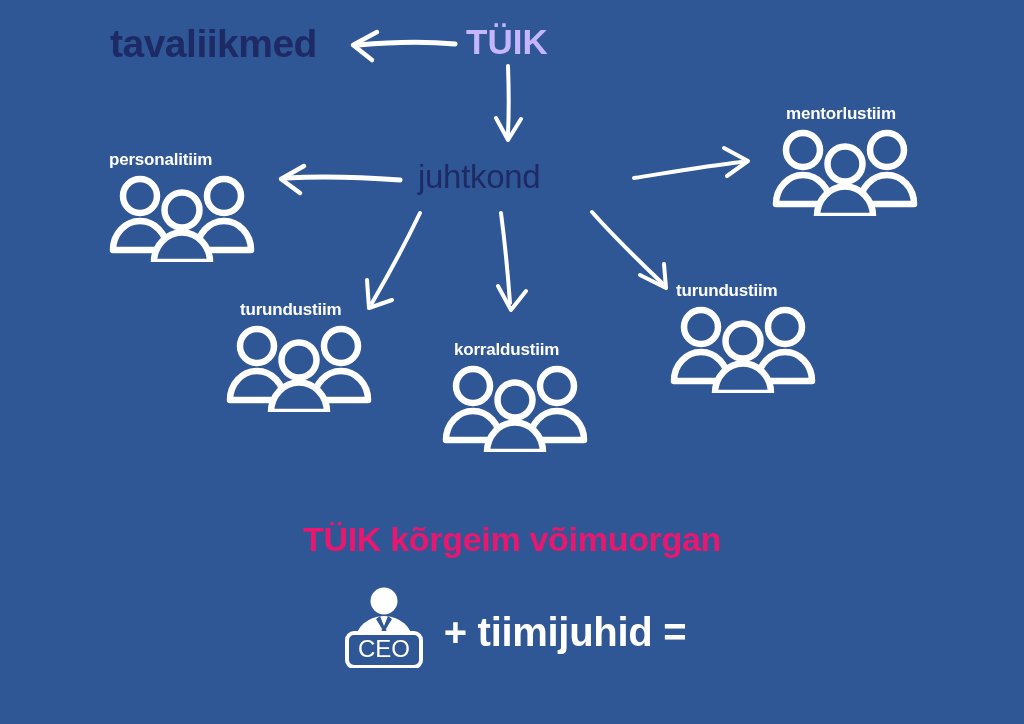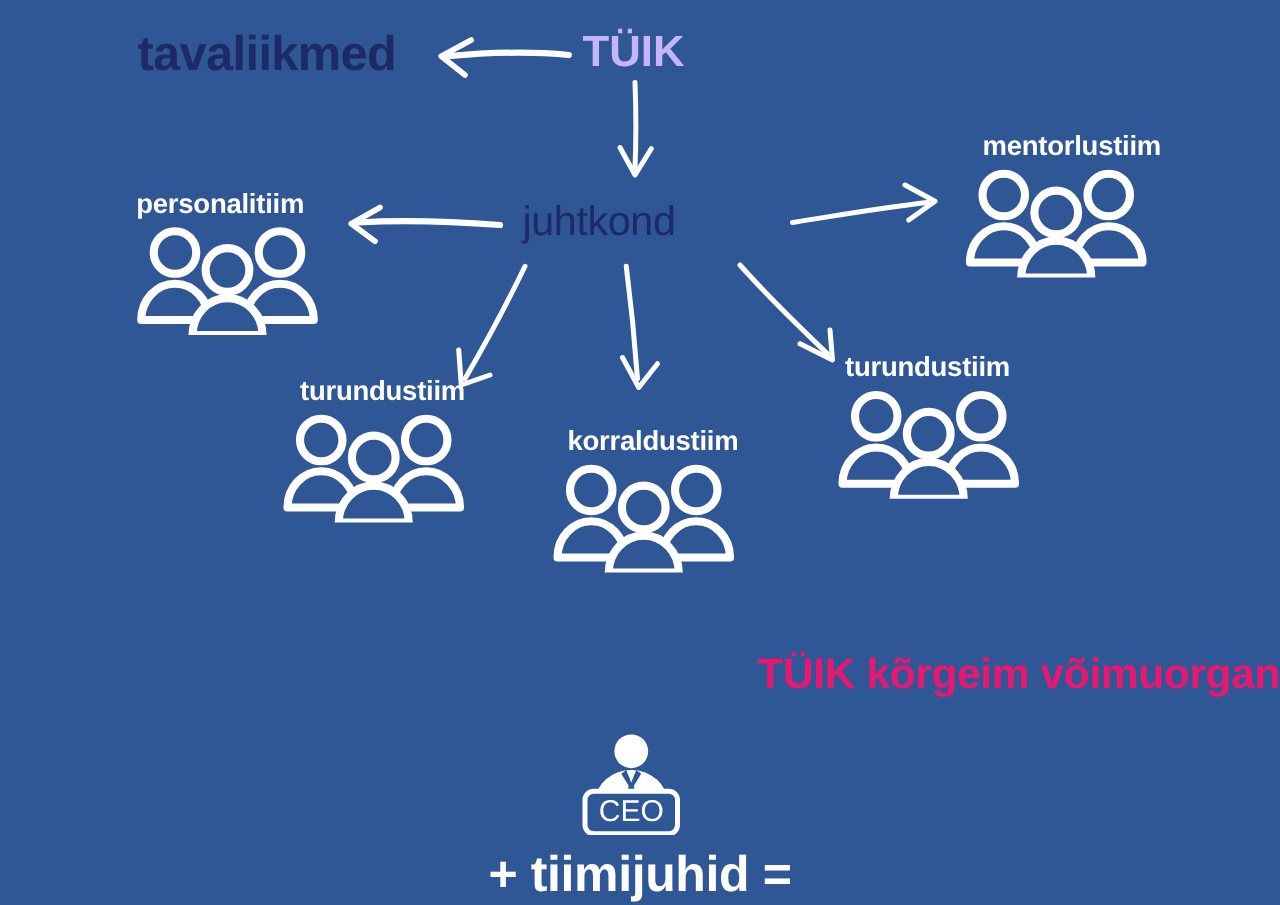--- a/index.html
+++ b/index.html
@@ -30,49 +30,48 @@
   .txt-juhtkond{
     left:418px;top:158px;
     font-size:33px;font-weight:normal;
     color:#1d2a66;letter-spacing:-0.3px;
     white-space:nowrap;
   }
 
   
   .team{position:absolute;}
   .team-label{
-    color:#ffffff;font-size:22px;font-weight:bold;
+    color:#ffffff;font-size:17px;font-weight:bold;
     letter-spacing:-0.2px;white-space:nowrap;
     text-align:left;
   }
   .team-icon{display:block;}
 
   .team-partnerlustiim{left:107px;top:150px;}
   .team-partnerlustiim .team-label{margin-left:2px;}
   .team-mentorlustiim{left:770px;top:104px;}
   .team-mentorlustiim .team-label{margin-left:16px;}
   .team-turundustiim{left:224px;top:300px;}
   .team-turundustiim .team-label{margin-left:16px;}
   .team-korraldustiim{left:440px;top:340px;}
   .team-korraldustiim .team-label{margin-left:14px;}
   .team-personalitiim{left:668px;top:281px;}
   .team-personalitiim .team-label{margin-left:8px;}
 
   
   .txt-supreme{
     left:0;right:0;top:520px;
-    text-align:right;
+    text-align:center;
     font-size:34px;font-weight:bold;
     color:#e8176f;letter-spacing:-0.3px;
   }
   .bottom-row{
     position:absolute;left:0;right:0;top:586px;
     display:flex;align-items:center;justify-content:center;
     gap:0px;
-    flex-direction:column;
   }
   .ceo-badge{position:relative;width:92px;height:82px;margin-right:14px;}
   .eq-plusteam{
     font-size:40px;font-weight:bold;color:#ffffff;
     letter-spacing:-0.3px;white-space:nowrap;
     margin-top:10px;
   }
   .eq-result{
     font-size:32px;font-weight:bold;color:#1d2a66;
     letter-spacing:-0.3px;white-space:nowrap;

